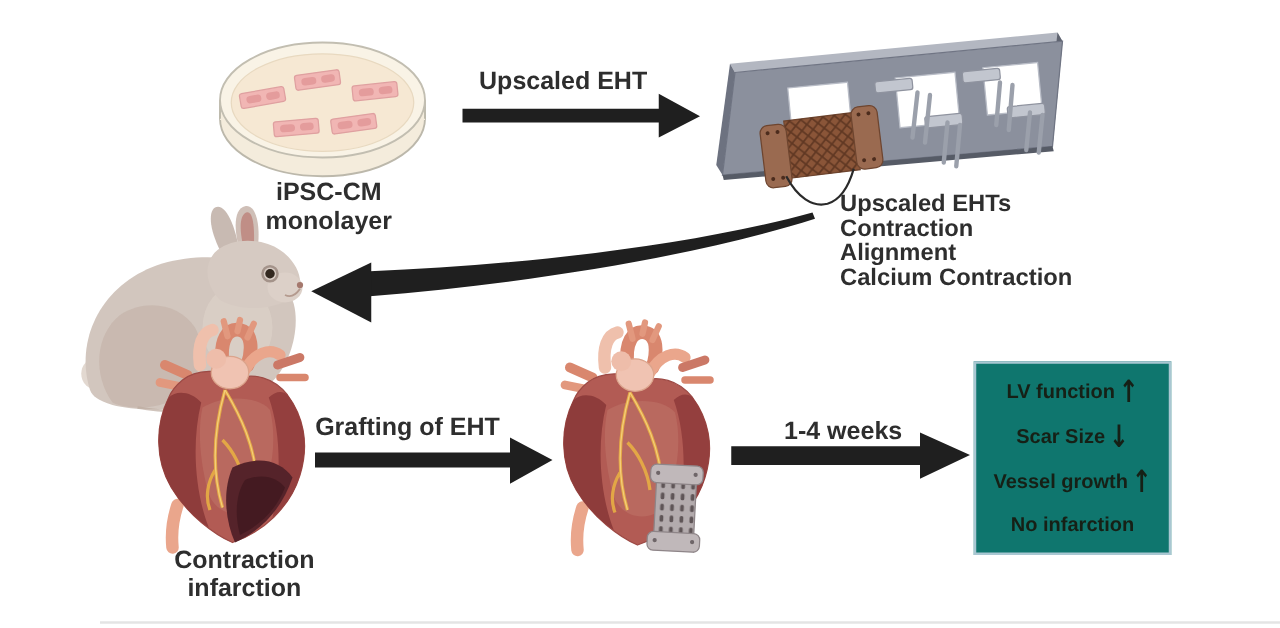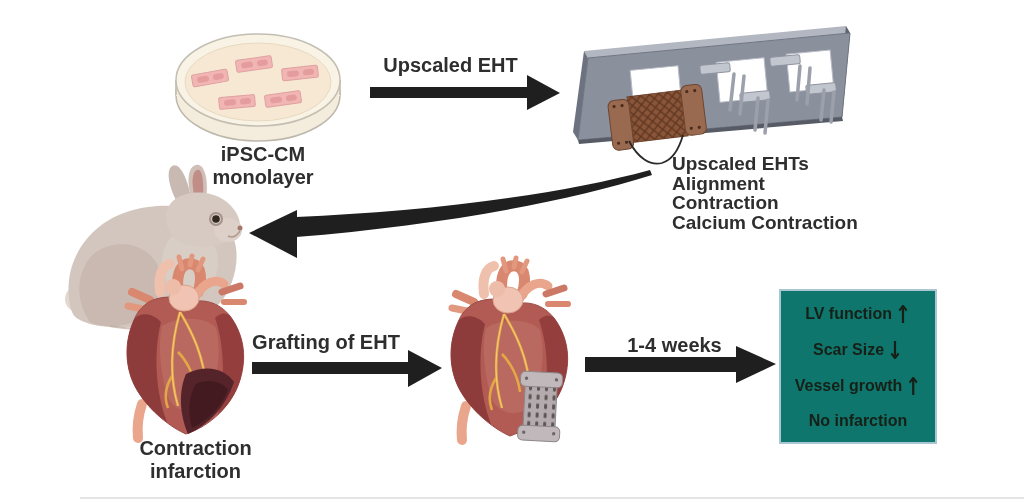--- a/index.html
+++ b/index.html
@@ -198,22 +198,22 @@
     <g>
       <polygon points="585,357 736,357 736,346 776,364 736,383 736,372 585,372" fill="#1f1f1f"></polygon>
     </g>
   </svg>
 
   <div class="label" id="petri-label">iPSC-CM monolayer</div>
   <div class="label" id="upscaled-eht-label">Upscaled EHT</div>
 
   <div class="label" id="outcomes">
     <div>Upscaled EHTs</div>
+    <div>Contraction</div>
     <div>Alignment</div>
-    <div>Contraction</div>
     <div>Calcium Contraction</div>
   </div>
 
   <div class="label" id="mi-label">Contraction infarction</div>
   <div class="label" id="graft-label">Grafting of EHT</div>
   <div class="label" id="weeks-label">1-4 weeks</div>
 
   <div id="results-box">
     <div class="result-row">
       <span>LV function</span>

